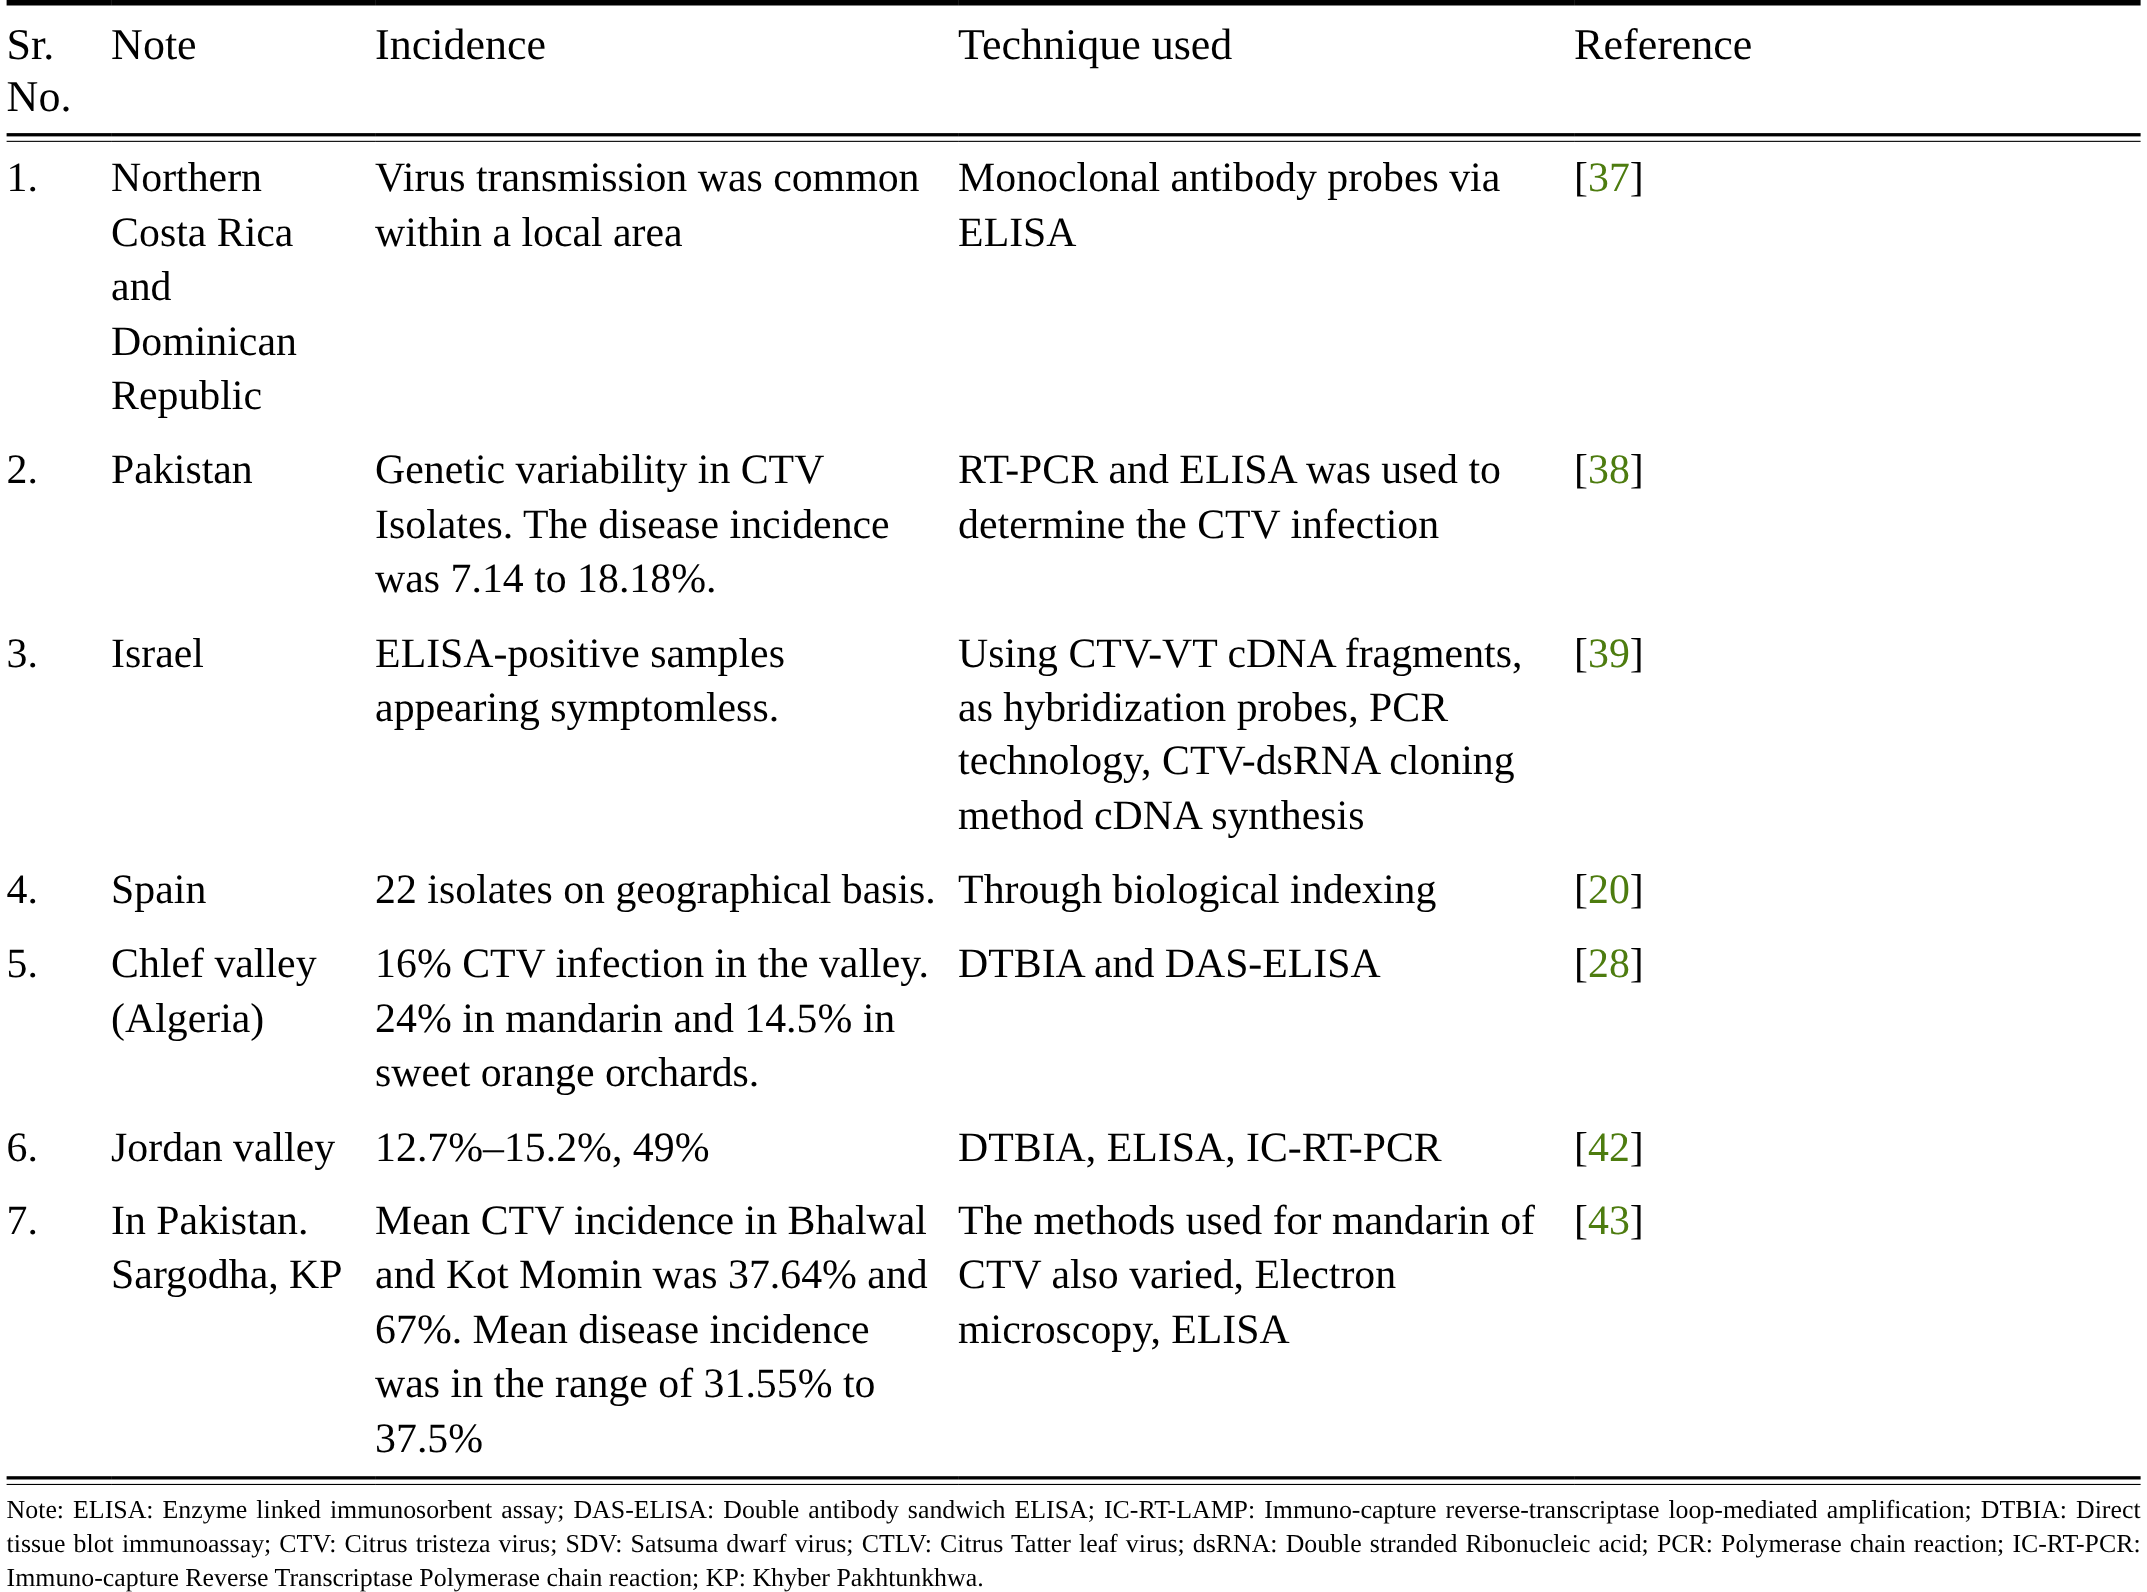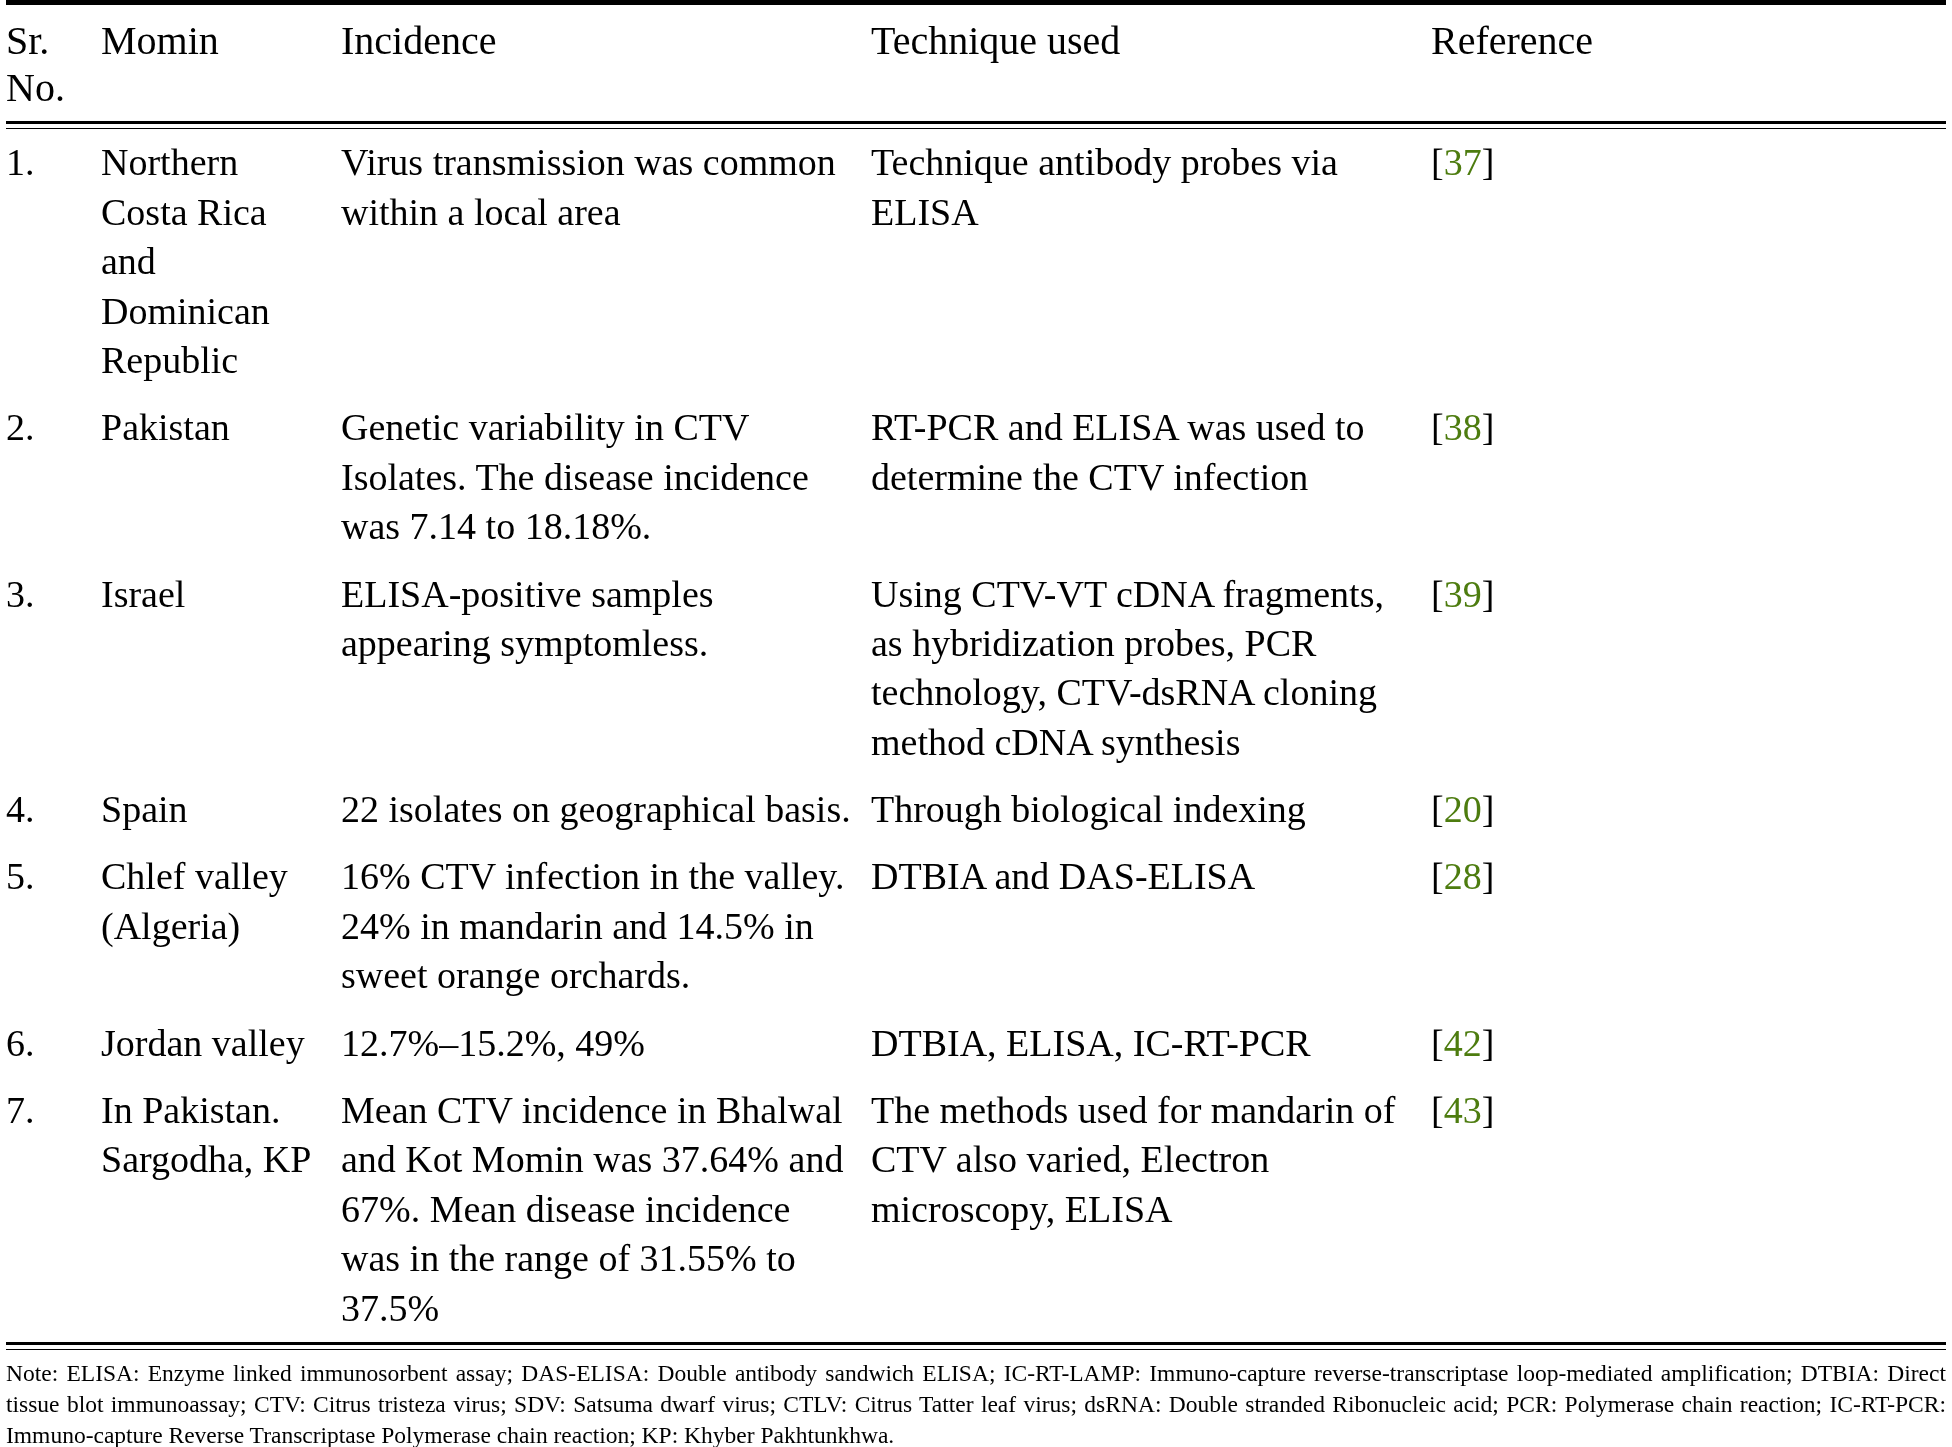--- a/index.html
+++ b/index.html
@@ -106,36 +106,36 @@
         <col class="c-inc">
         <col class="c-tech">
         <col class="c-ref">
     </colgroup>
     <thead>
       <tr>
         <td class="rule-top" colspan="5"></td>
       </tr>
       <tr class="header-row">
         <th><span>Sr.</span><br><span>No.</span></th>
-        <th>Momin</th>
+        <th>Note</th>
         <th>Incidence</th>
         <th>Technique used</th>
         <th>Reference</th>
       </tr>
       <tr>
         <td class="rule-mid" colspan="5"></td>
       </tr>
     </thead>
     <tbody>
 
       <tr class="data-row">
         <td class="cell-sr">1.</td>
         <td class="cell-area">Northern Costa Rica and Dominican Republic</td>
         <td class="cell-inc">Virus transmission was common within a local area</td>
-        <td class="cell-tech">Technique antibody probes via ELISA</td>
+        <td class="cell-tech">Monoclonal antibody probes via ELISA</td>
         <td class="cell-ref"><span class="ref-bracket">[</span><span class="ref-num">37</span><span class="ref-bracket">]</span></td>
       </tr>
 
       <tr class="data-row">
         <td class="cell-sr">2.</td>
         <td class="cell-area">Pakistan</td>
         <td class="cell-inc">Genetic variability in CTV Isolates. The disease incidence was 7.14 to 18.18%.</td>
         <td class="cell-tech">RT-PCR and ELISA was used to determine the CTV infection</td>
         <td class="cell-ref"><span class="ref-bracket">[</span><span class="ref-num">38</span><span class="ref-bracket">]</span></td>
       </tr>

